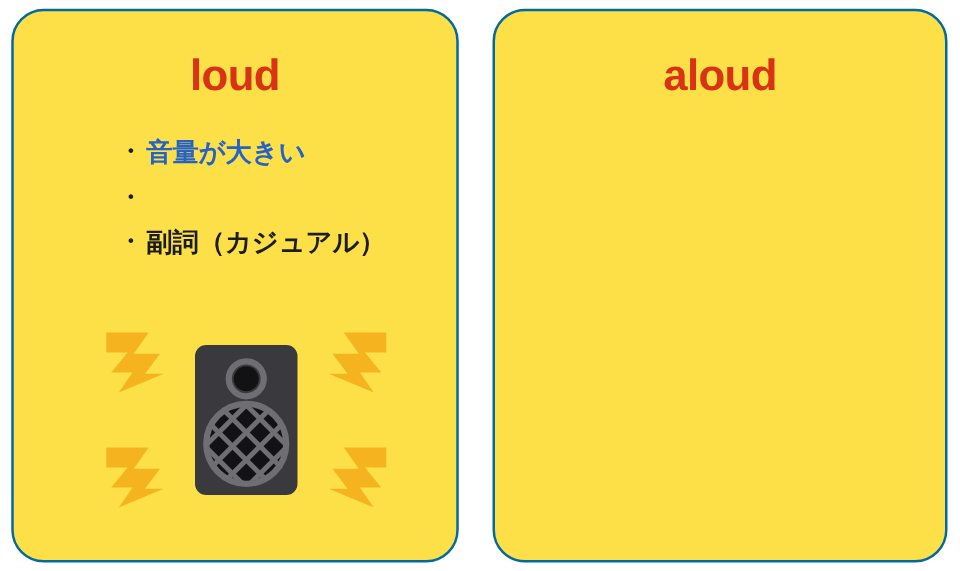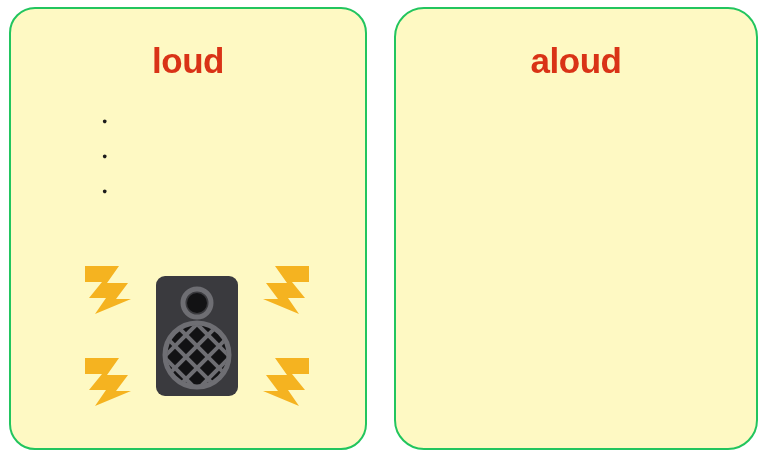--- a/index.html
+++ b/index.html
@@ -16,27 +16,27 @@
   }
   .board {
     position: absolute;
     left: 0; top: 0;
     width: 768px;
     height: 457px;
     background: #ffffff;
   }
   .card {
     position: absolute;
-    background: #fef9c3;
-    border: 2px solid #22c55e;
+    background: #fde047;
+    border: 2px solid #0369a1;
     border-radius: 26px;
     box-sizing: border-box;
   }
   #card-loud  { left: 9px;   top: 7px; width: 358px; height: 443px; }
-  #card-aloud { left: 394px; top: 7px; width: 364px; height: 443px; border-radius: 30px; }
+  #card-aloud { left: 394px; top: 7px; width: 364px; height: 443px; }
 
   .card-title {
     position: absolute;
     left: 0;
     width: 100%;
     text-align: center;
     color: #D93316;
     font-size: 35px;
     font-weight: 700;
     letter-spacing: -0.5px;
@@ -85,26 +85,28 @@
 
 <div class="board">
 
   <div class="card" id="card-loud">
 
     <div class="card-title">loud</div>
 
     <ul class="bullets" id="bullets-loud">
       <li class="blue">
         <span class="dot">・</span>
+        <span class="btext">音量が大きい</span>
       </li>
       <li class="black">
         <span class="dot">・</span>
       </li>
       <li class="black">
         <span class="dot">・</span>
+        <span class="btext">副詞（カジュアル）</span>
       </li>
     </ul>
 
     <div class="illus" id="speaker-illustration">
       <svg width="240" height="165" viewBox="0 0 240 165" xmlns="http://www.w3.org/2000/svg">
 
         <g fill="#F5B320">
 
           <path d="M10 14 L44 14 L32 31 L53 31 L41 47 L56 47 L20 62 L31 46 L14 46 L27 30 L10 30 Z" transform="translate(-2,-2) rotate(0)"></path>
 

